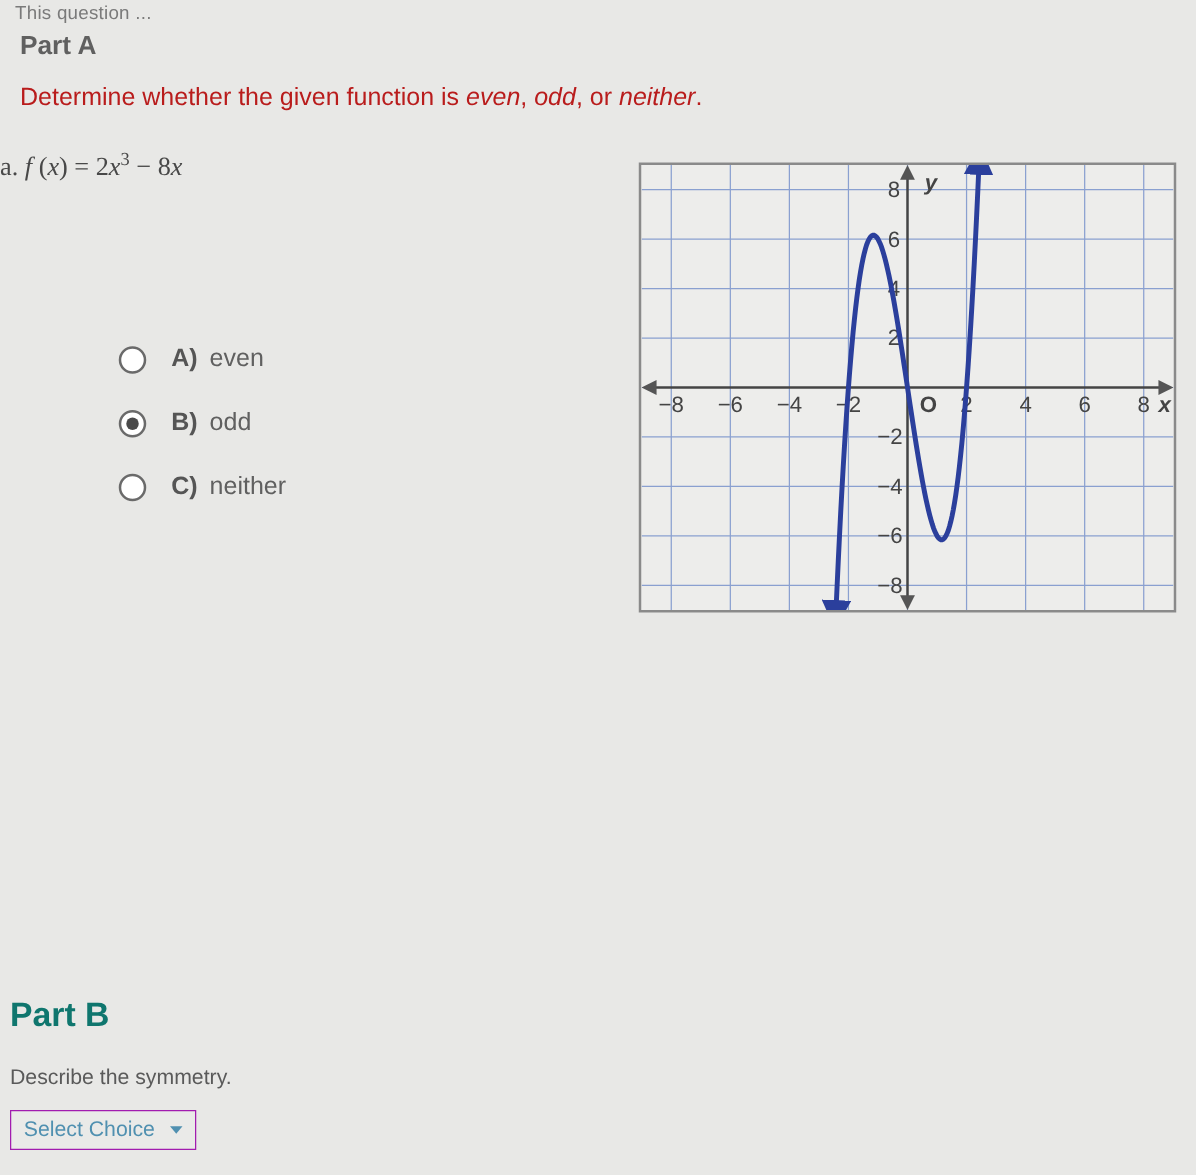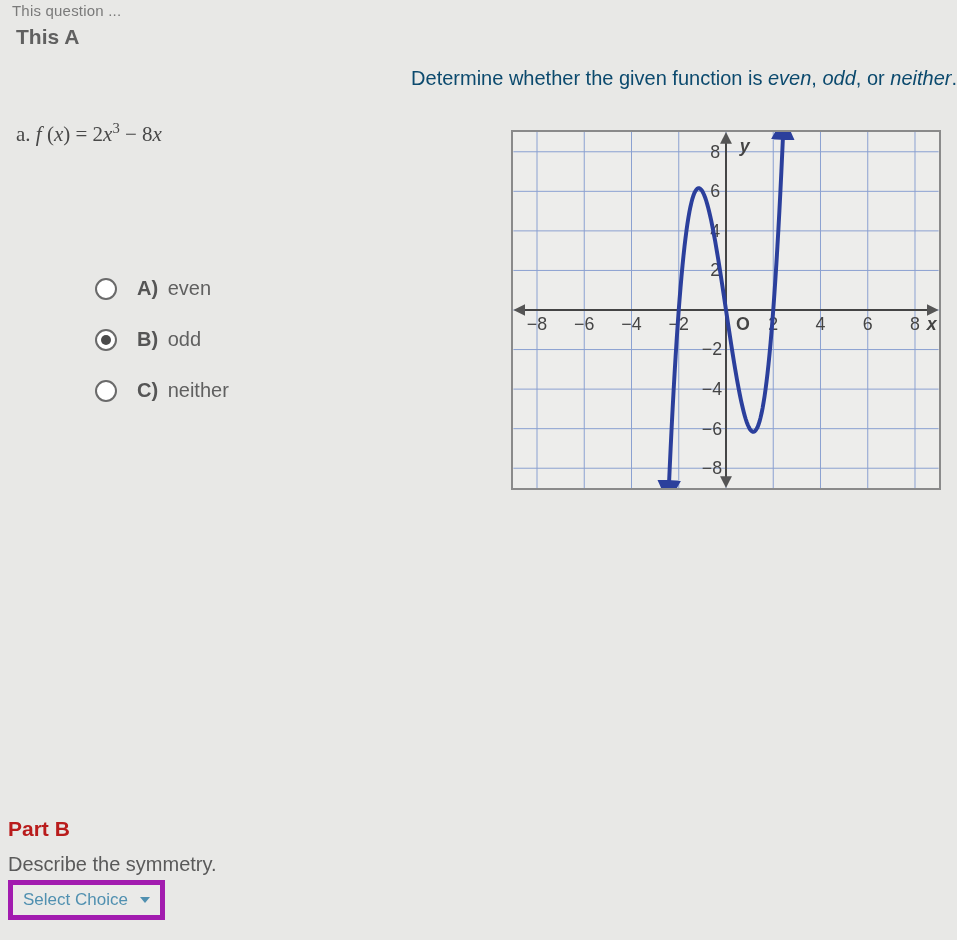--- a/index.html
+++ b/index.html
@@ -20,29 +20,27 @@
     letter-spacing: 0.2px;
   }
   .part-a-label {
     font-size: 21px;
     font-weight: 700;
     color: #606060;
     padding: 0 0 10px 16px;
   }
   .instruction {
     font-size: 20px;
-    color: #0c4a6e;
+    color: #b91c1c;
     padding: 8px 0 30px 16px;
-    text-align: right;
   }
   .instruction .italic { font-style: italic; }
   .formula-row {
     display: flex;
     align-items: flex-start;
-    padding-left: 16px;
     text-align: center;
   }
   .formula {
     font-size: 21px;
     color: #484848;
     font-family: "Times New Roman", serif;
     white-space: nowrap;
   }
   .formula .f { font-style: italic; }
   .formula sup { font-size: 0.7em; }
@@ -84,53 +82,53 @@
     border-radius: 50%;
   }
   .opt-letter { font-weight: 700; color:#555; margin-right:4px;}
 
   .part-b {
     position: absolute;
     left: 8px;
     bottom: 20px;
   }
   .part-b-label {
-    font-size: 21px;
+    font-size: 27px;
     font-weight: 700;
-    color: #b91c1c;
-    margin-bottom: 12px;
+    color: #0f766e;
+    margin-bottom: 24px;
   }
   .part-b-instr {
-    font-size: 20px;
+    font-size: 17px;
     color: #5a5a5a;
-    margin-bottom: 4px;
+    margin-bottom: 16px;
   }
   .select-box {
     display: inline-flex;
     align-items: center;
     gap: 12px;
-    border: 5px solid #a21caf;
+    border: 1px solid #a21caf;
     padding: 5px 10px;
     font-size: 17px;
     color: #5090b0;
     background: #eaeae8;
   }
   .select-box .chev {
     width: 0; height: 0;
     border-left: 5px solid transparent;
     border-right: 5px solid transparent;
     border-top: 6px solid #5090b0;
   }
 </style>
 </head>
 <body>
 
 <div class="crop-top">This question ...</div>
 
-<div class="part-a-label">This A</div>
+<div class="part-a-label">Part A</div>
 
 <div class="instruction">
   <span>Determine whether the given function is </span><span class="italic">even</span><span>, </span><span class="italic">odd</span><span>, or </span><span class="italic">neither</span><span>.</span>
 </div>
 
 <div class="formula-row">
   <div class="formula">
     <span>a.</span>
     <span class="f">f</span><span> (</span><span class="f">x</span><span>) = 2</span><span class="f">x</span><sup>3</sup><span> − 8</span><span class="f">x</span>
   </div>

